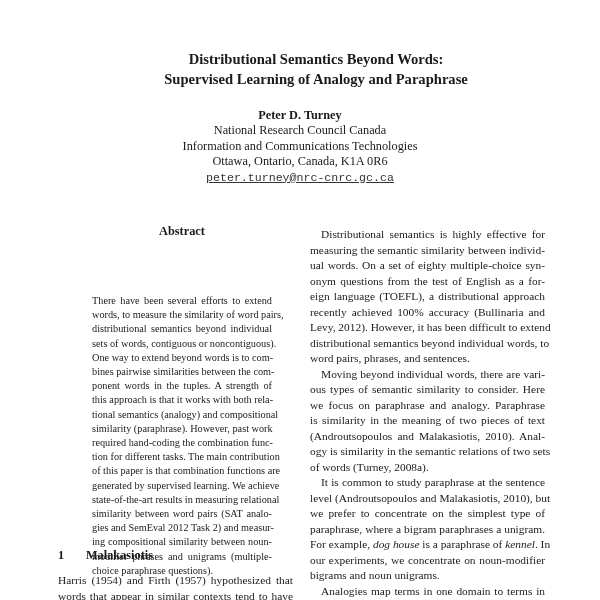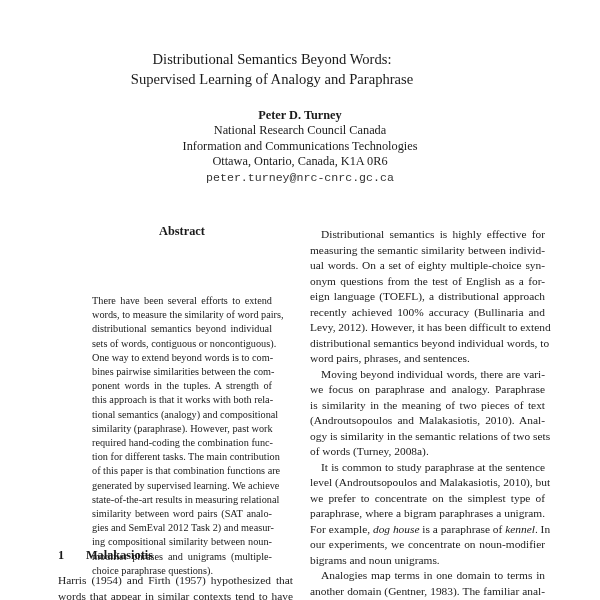--- a/index.html
+++ b/index.html
@@ -1,20 +1,20 @@
 <!DOCTYPE html>
 <html><head>
 <meta charset="utf-8">
 <style>
   html, body { margin:0; padding:0; background:#ffffff; }
   body { width:600px; height:600px; overflow:hidden; position:relative; font-family:"Liberation Serif","DejaVu Serif",serif; color:#1a1a1a; }
-  .title { position:absolute; left:0; width:544px; top:49px; text-align:center; font-weight:normal; font-size:14.6px; line-height:20px; }
+  .title { position:absolute; left:0; width:544px; top:49px; text-align:center; font-weight:bold; font-size:14.6px; line-height:20px;padding-left:44px; }
   .authors { position:absolute; left:0; width:600px; top:108px; text-align:center; font-size:12.3px; line-height:15.4px; }
   .authors .name { font-weight:bold; }
-  .authors .email { font-family:"Liberation Mono","DejaVu Sans Mono",monospace; font-size:11.6px; color:#333; }
+  .authors .email { font-family:"Liberation Mono","DejaVu Sans Mono",monospace; font-size:11.6px; color:#333;text-decoration:underline; }
   .abs-head { position:absolute; left:92px; width:180px; top:224px; text-align:center; font-weight:bold; font-size:12.3px; }
   .abs-body { position:absolute; left:92px; width:180px; top:258px; font-size:10.25px; line-height:14.2px; text-align:justify;margin-top:36px; }
   .sec-head { position:absolute; left:58px; top:548px; font-weight:bold; font-size:12.3px; }
   .sec-head .num { display:inline-block; width:28px; }
   .left-body { position:absolute; left:58px; width:235px; top:573px; font-size:11.4px; line-height:15.5px; text-align:justify; }
   .right-col { position:absolute; left:310px; width:235px; top:227px; font-size:11.4px; line-height:15.5px; text-align:justify; }
   .ln { display:block; text-align:justify; text-align-last:justify; white-space:nowrap; }
   .ln.last { text-align-last:left; }
   em { font-style:italic; }
 </style>
@@ -73,20 +73,21 @@
       <span class="ln">ual words.  On a set of eighty multiple-choice syn-</span>
       <span class="ln">onym questions from the test of English as a for-</span>
       <span class="ln">eign language (TOEFL), a distributional approach</span>
       <span class="ln">recently achieved 100% accuracy (Bullinaria and</span>
       <span class="ln">Levy, 2012). However, it has been difficult to extend</span>
       <span class="ln">distributional semantics beyond individual words, to</span>
       <span class="ln last">word pairs, phrases, and sentences.</span>
     </div>
     <div>
       <span class="ln" style="text-indent: 11px;">Moving beyond individual words, there are vari-</span>
+      <span class="ln">ous types of semantic similarity to consider.  Here</span>
       <span class="ln">we focus on paraphrase and analogy.  Paraphrase</span>
       <span class="ln">is similarity in the meaning of two pieces of text</span>
       <span class="ln">(Androutsopoulos and Malakasiotis, 2010).  Anal-</span>
       <span class="ln">ogy is similarity in the semantic relations of two sets</span>
       <span class="ln last">of words (Turney, 2008a).</span>
     </div>
     <div>
       <span class="ln" style="text-indent: 11px;">It is common to study paraphrase at the sentence</span>
       <span class="ln">level (Androutsopoulos and Malakasiotis, 2010), but</span>
       <span class="ln">we prefer to concentrate on the simplest type of</span>

